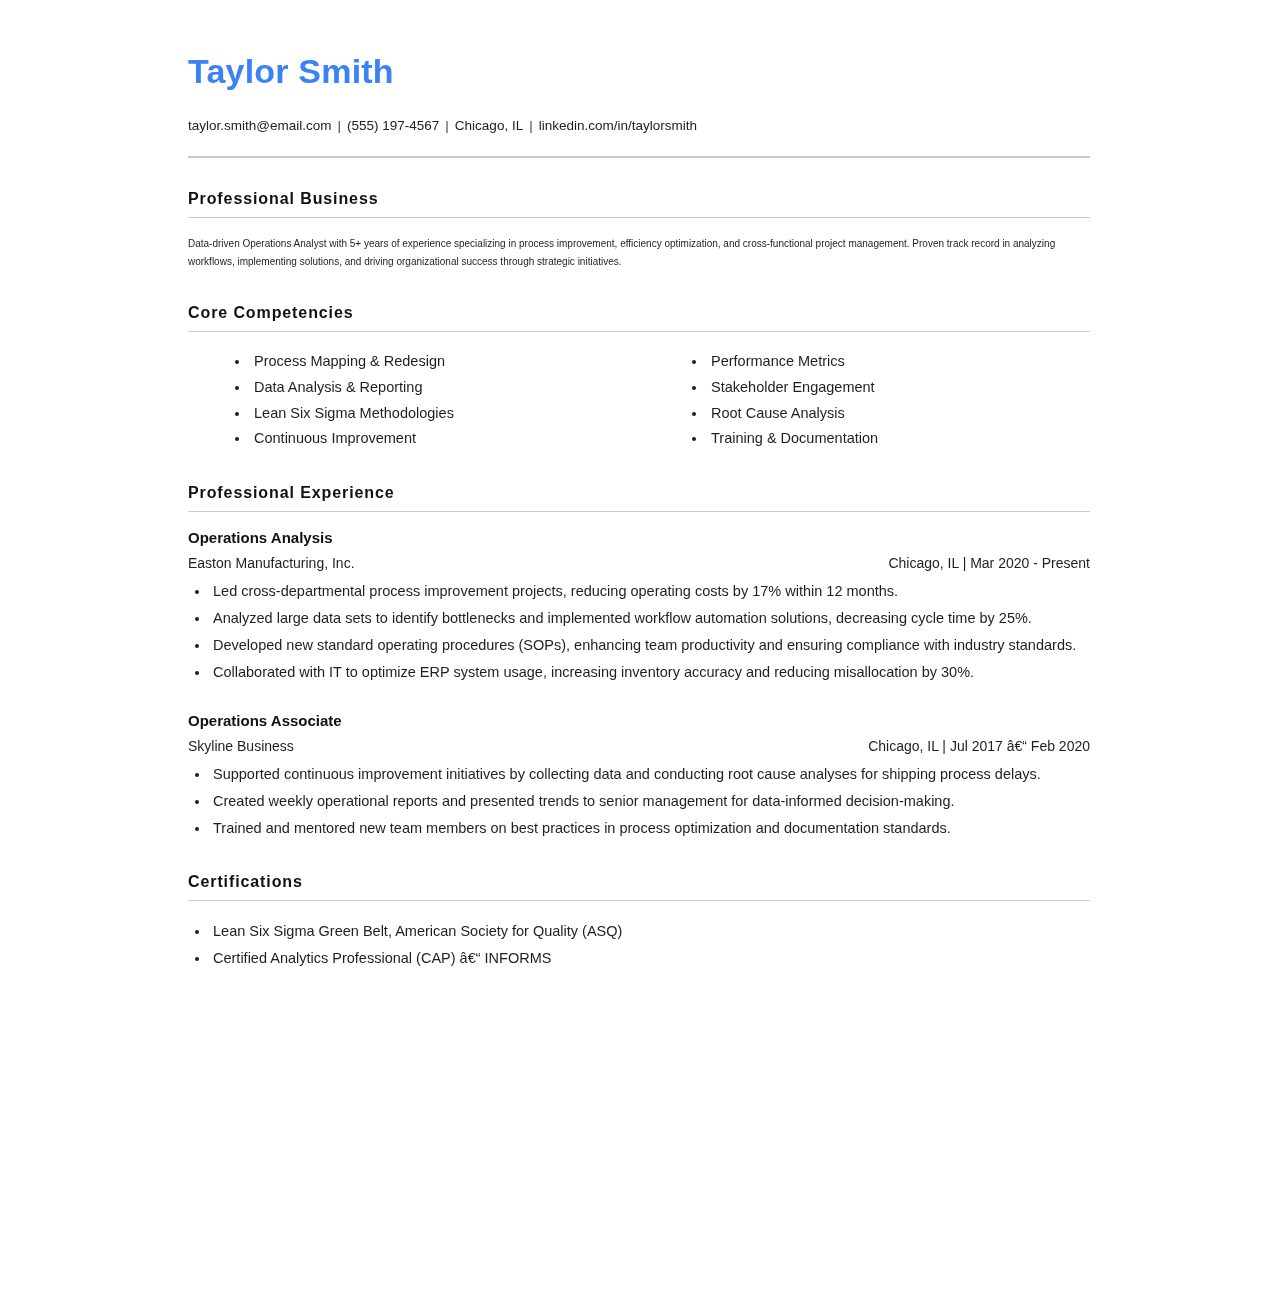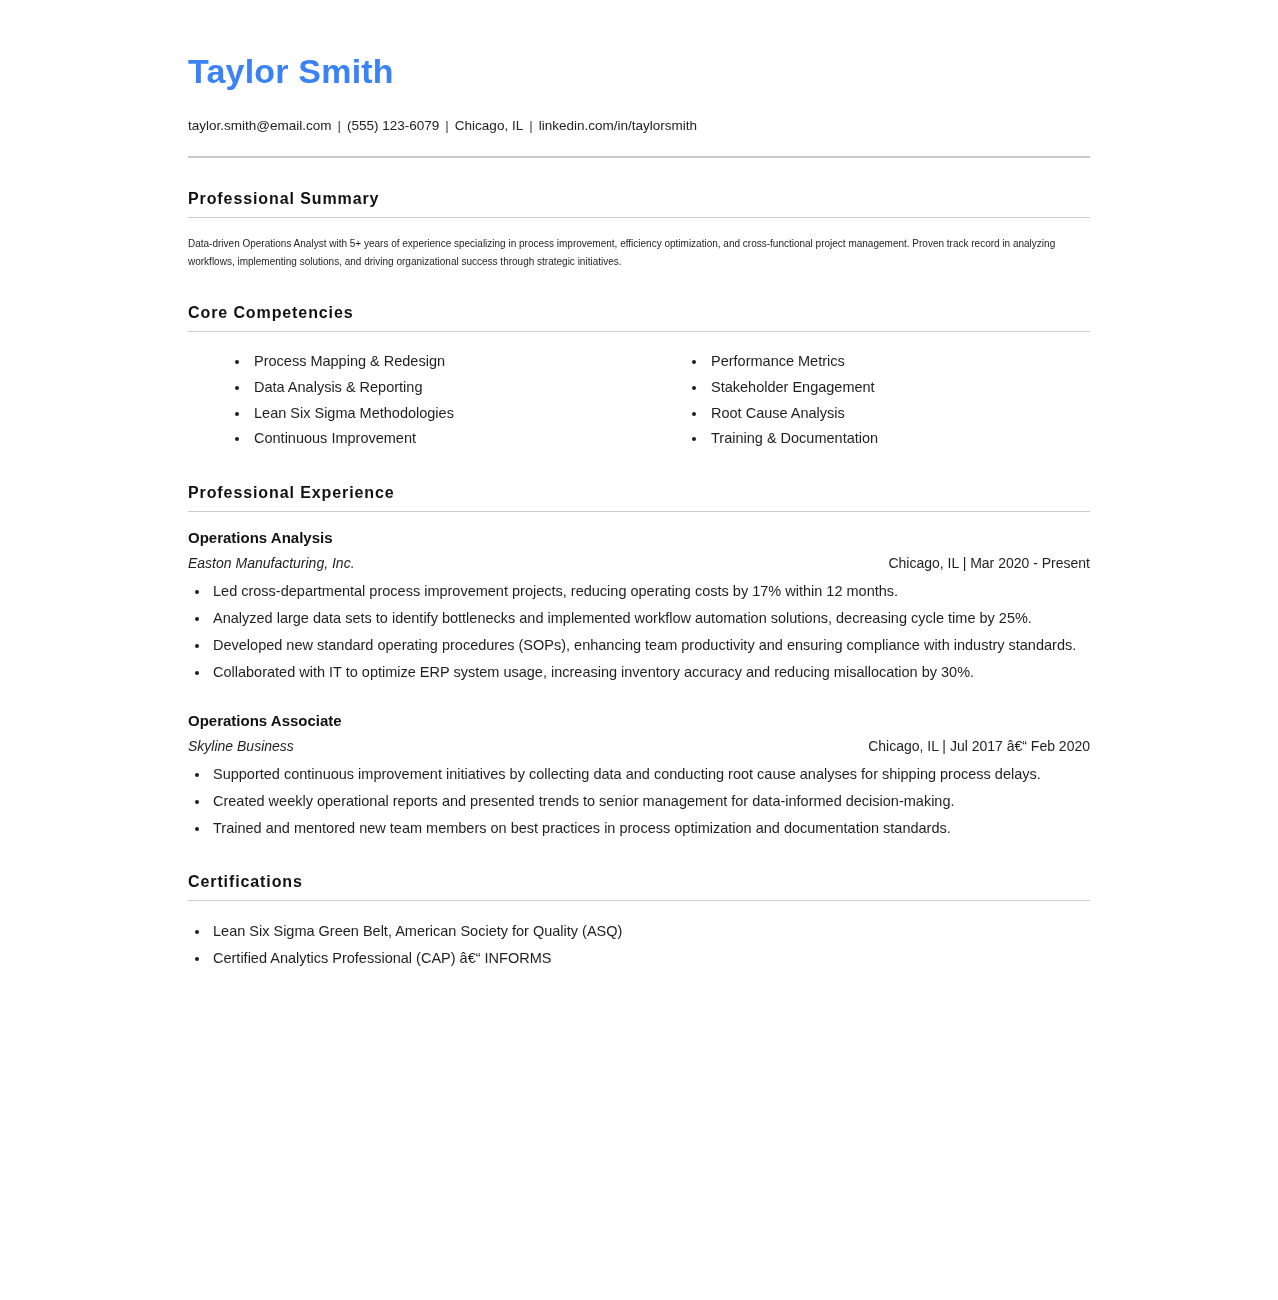--- a/index.html
+++ b/index.html
@@ -116,21 +116,20 @@
     display: flex;
     justify-content: space-between;
     align-items: baseline;
     font-size: 14px;
     color: #1f1f1f;
     margin: 0 0 7px 0;
     gap: 16px;
   }
   .entry-org {
     white-space: nowrap;
-    font-style: italic;
   }
   .entry-dates {
     white-space: nowrap;
     text-align: right;
   }
   ul.bullet-list {
     margin: 0;
     padding: 0 0 0 22px;
     list-style: disc;
   }
@@ -157,27 +156,27 @@
 </style>
 </head>
 <body>
 
 <div class="page">
   <div class="sheet">
 
     <div>
       <h1 class="name">Taylor Smith</h1>
       <p class="contact-line">
-        <span>taylor.smith@email.com</span><span class="contact-sep">|</span><span>(555) 123-6079</span><span class="contact-sep">|</span><span>Chicago, IL</span><span class="contact-sep">|</span><span>linkedin.com/in/taylorsmith</span>
+        <span>taylor.smith@email.com</span><span class="contact-sep">|</span><span>(555) 197-4567</span><span class="contact-sep">|</span><span>Chicago, IL</span><span class="contact-sep">|</span><span>linkedin.com/in/taylorsmith</span>
       </p>
       <div class="header-rule"></div>
     </div>
 
     <div class="section">
-      <h2 class="section-title">Professional Summary</h2>
+      <h2 class="section-title">Professional Business</h2>
       <div class="section-rule"></div>
       <p class="summary-text">Data-driven Operations Analyst with 5+ years of experience specializing in process improvement, efficiency optimization, and cross-functional project management. Proven track record in analyzing workflows, implementing solutions, and driving organizational success through strategic initiatives.</p>
     </div>
 
     <div class="section">
       <h2 class="section-title">Core Competencies</h2>
       <div class="section-rule"></div>
       <div class="competency-columns">
         <div class="competency-col">
           <ul class="competency-list">

